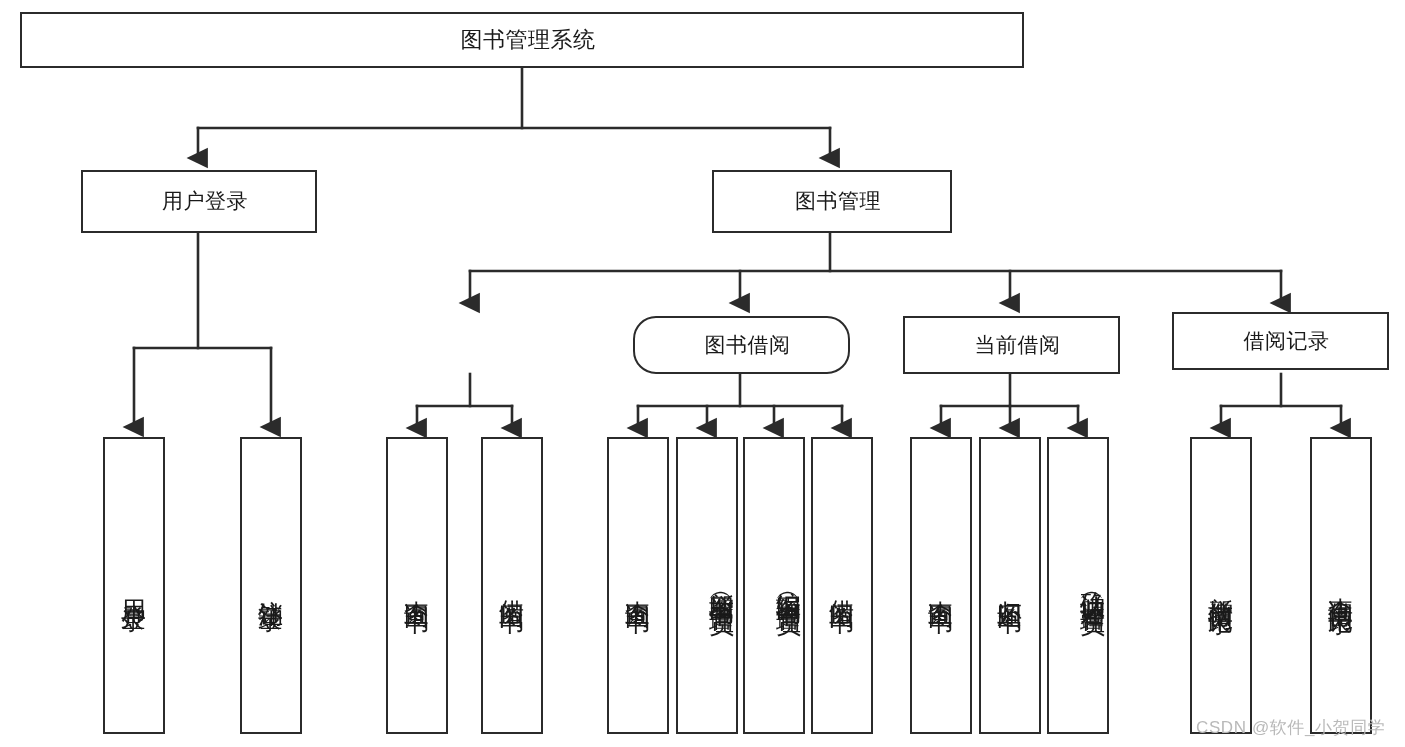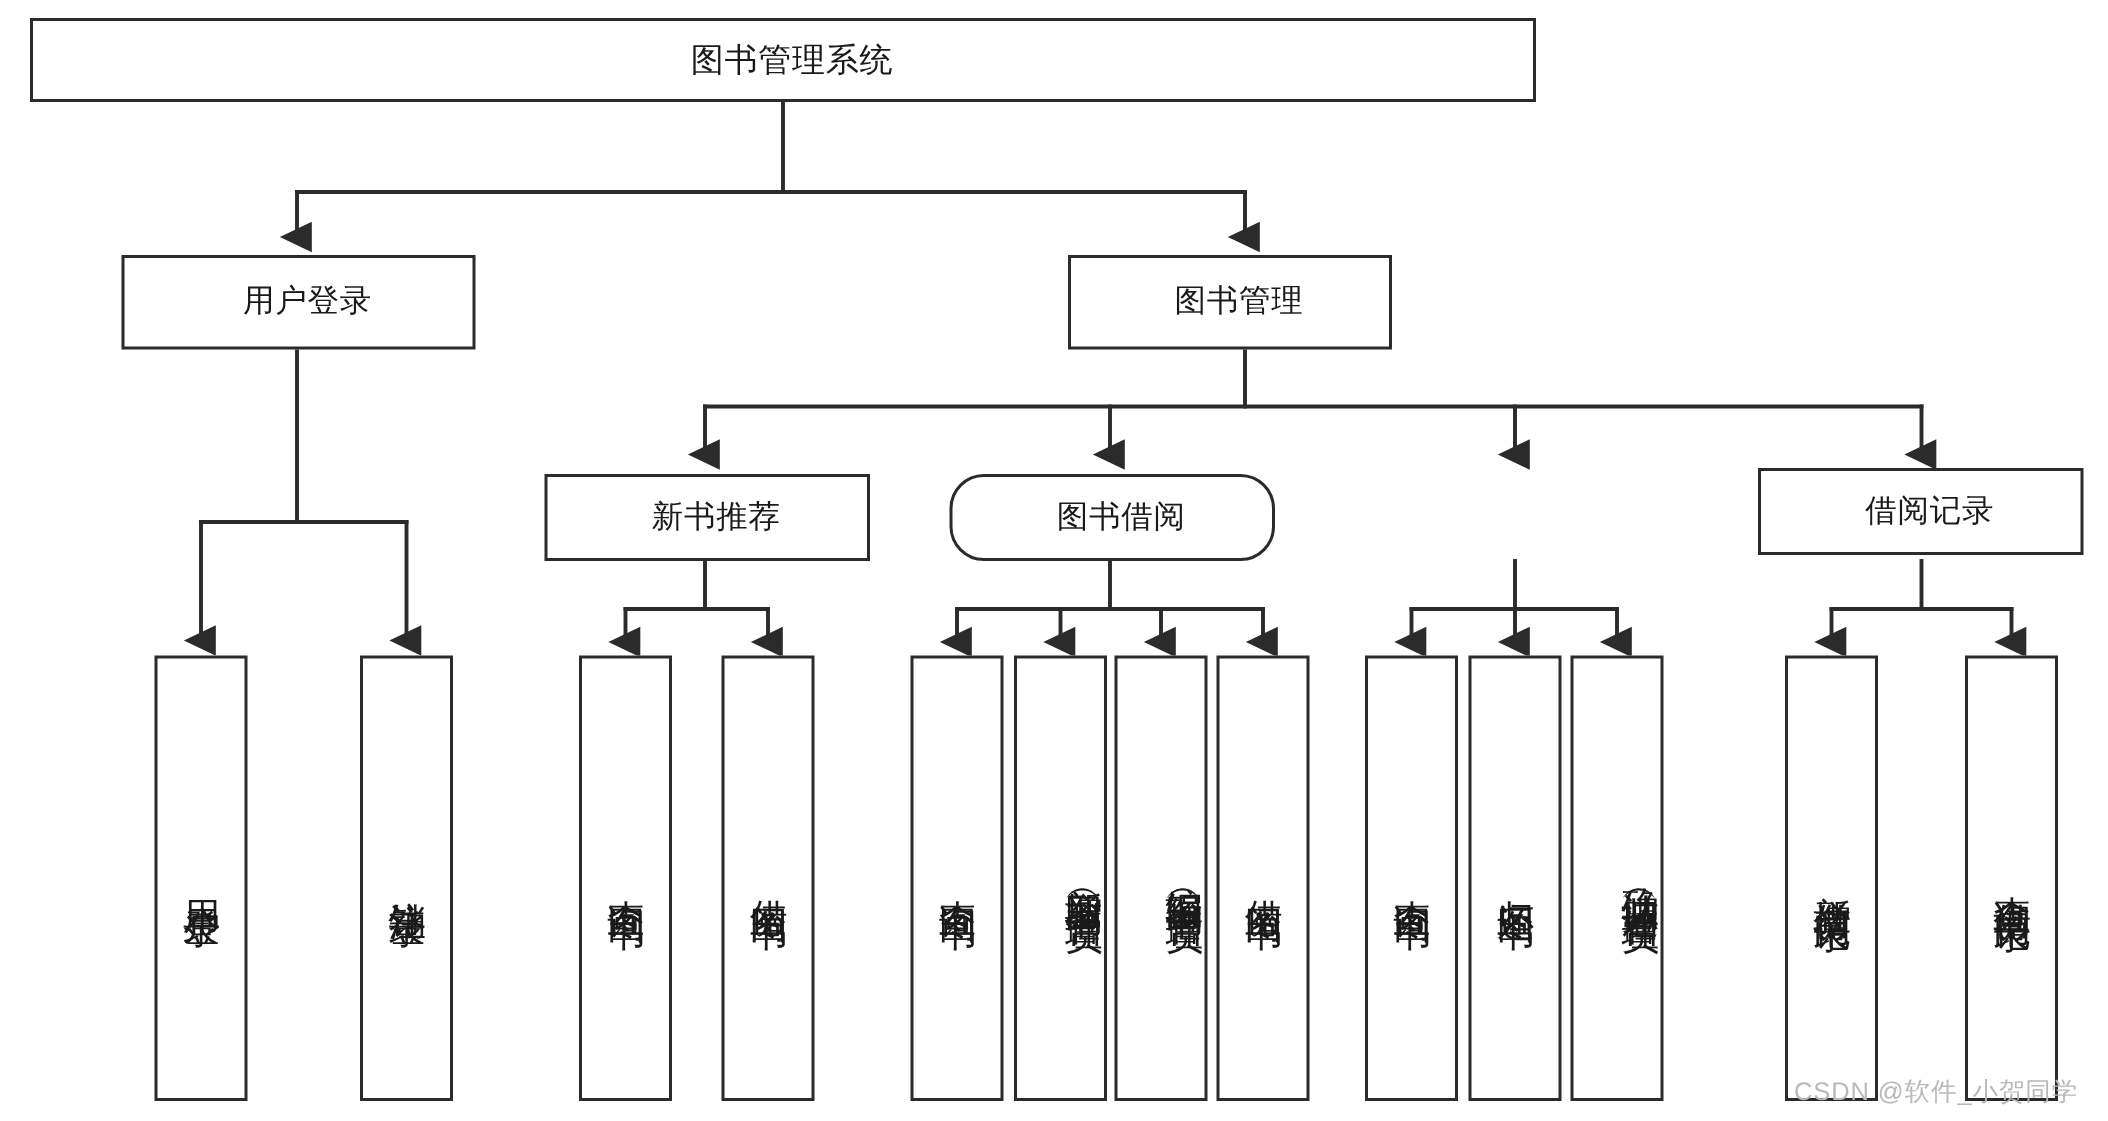--- a/index.html
+++ b/index.html
@@ -130,26 +130,26 @@
       <path d="M1221,406 L1341,406"></path>
       <path d="M1221,406 L1221,428" marker-end="url(#arrowhead)"></path>
       <path d="M1341,406 L1341,428" marker-end="url(#arrowhead)"></path>
     </g>
   </svg>
 
   <div class="node node-h node-root" style="left:20px; top:12px; width:1004px; height:56px;">图书管理系统</div>
 
   <div class="node node-h" style="left:81px; top:170px; width:236px; height:63px;">用户登录</div>
 
-  <div class="node node-h" style="left:712px; top:170px; width:216px; height:63px;">图书管理</div>
+  <div class="node node-h" style="left:712px; top:170px; width:240px; height:63px;">图书管理</div>
 
-  <div class="node node-h" style="left:363px; top:316px; width:217px; height:58px;">新书推荐</div>
 
   <div class="node node-h" style="left:633px; top:316px; width:217px; height:58px;border-radius:23px;">图书借阅</div>
 
+  <div class="node node-h" style="left:903px; top:316px; width:217px; height:58px;">当前借阅</div>
 
   <div class="node node-h" style="left:1172px; top:312px; width:217px; height:58px;">借阅记录</div>
 
   <div class="node node-v v-center" style="left:103px; top:437px; width:62px; height:297px;">用户登录</div>
 
   <div class="node node-v v-center" style="left:240px; top:437px; width:62px; height:297px;">注销登录</div>
 
   <div class="node node-v v-center" style="left:386px; top:437px; width:62px; height:297px;">查询图书</div>
 
   <div class="node node-v v-center" style="left:481px; top:437px; width:62px; height:297px;">借阅图书</div>

